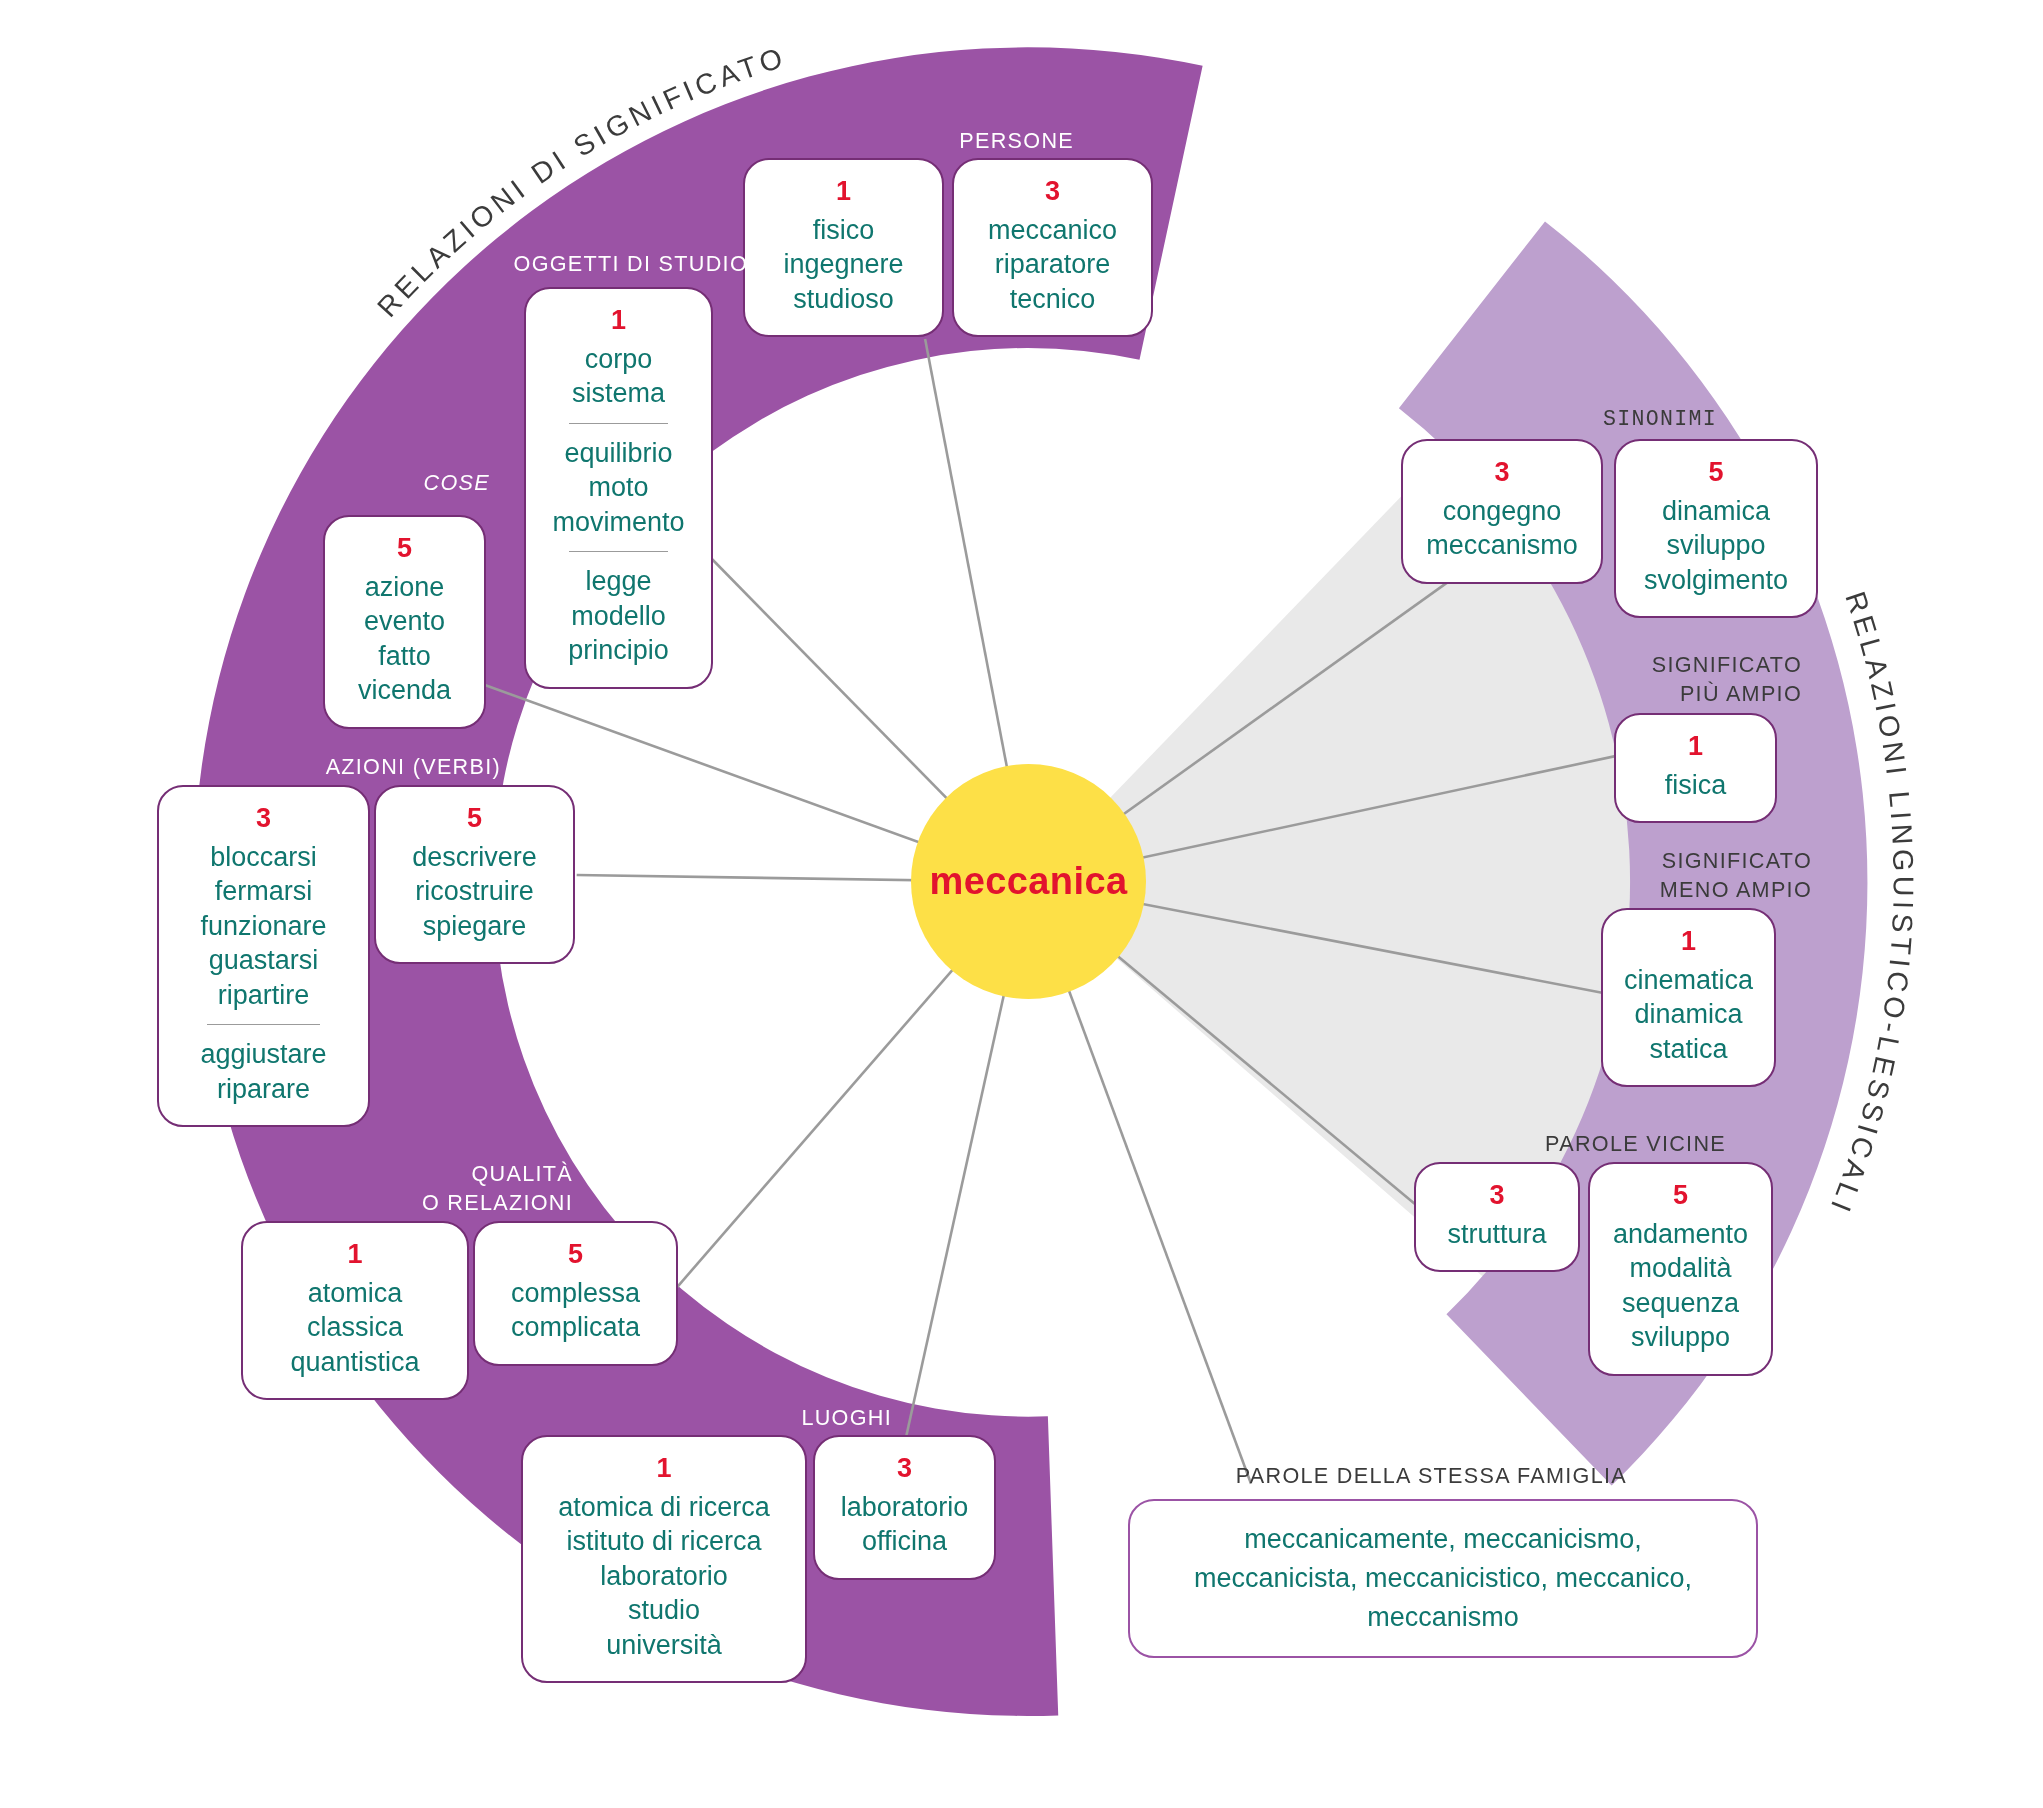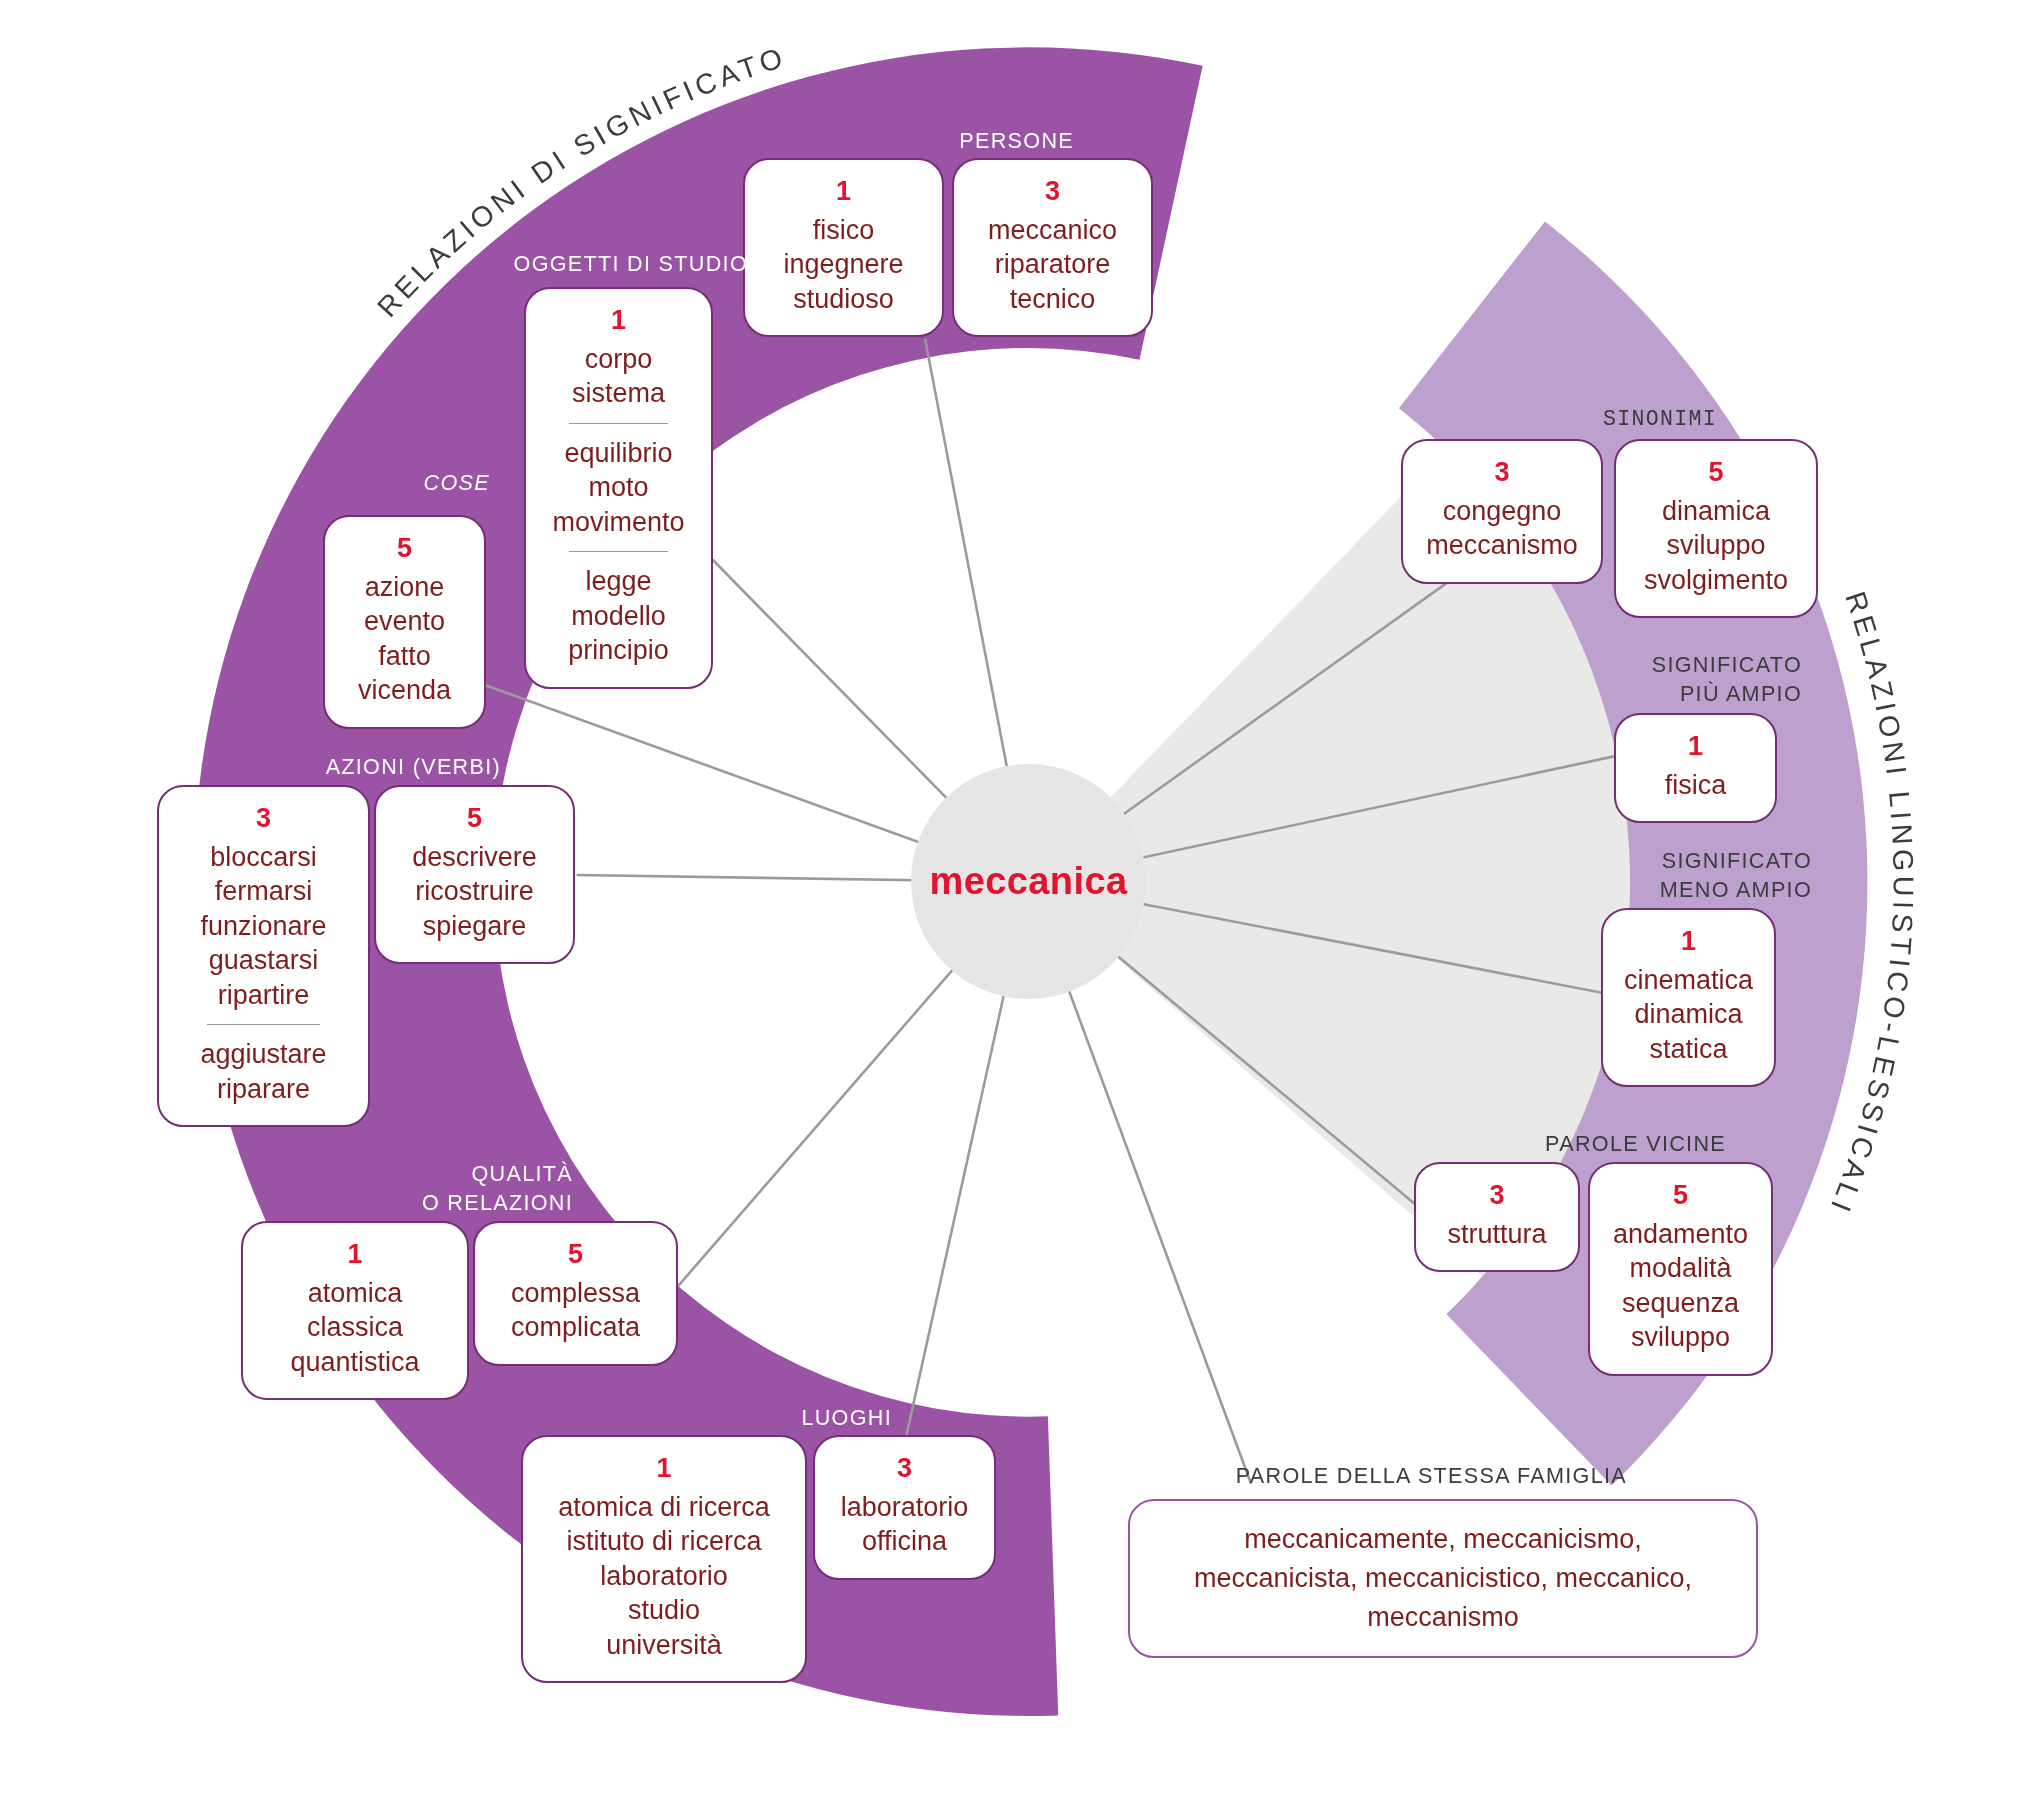--- a/index.html
+++ b/index.html
@@ -13,40 +13,40 @@
 
   .card{
     position:absolute;z-index:2;box-sizing:border-box;
     background:#ffffff;border:2.6px solid #752E75;border-radius:26px;
     text-align:center;padding:14px 7px 19px 7px;
   }
   .card .num{
     color:#E2132E;font-weight:700;font-size:27px;line-height:1.3;margin-bottom:3.5px;
   }
   .card .lines{
-    font-size:27px;line-height:1.28;white-space:pre-line;color:#7f1d1d;
+    font-size:27px;line-height:1.28;white-space:pre-line;color:#0f766e;
   }
   .card .divider{
     border-top:1.7px solid #9b9b9b;width:58%;margin:12px auto;
   }
   .card.family{
     border-color:#9B53A5;padding:19px 34px;
   }
   .card.family .lines{line-height:1.45;}
 
   .cat-label{
     position:absolute;z-index:2;text-align:right;
     font-size:21.6px;letter-spacing:1.3px;line-height:1.35;white-space:pre-line;
   }
   .cat-label.on-purple{color:#ffffff;}
   .cat-label.on-white{color:#3b3b3b;}
 
   .center-circle{
     position:absolute;z-index:3;left:911px;top:764px;width:235px;height:235px;
-    border-radius:50%;background:#e5e5e5;display:flex;align-items:center;justify-content:center;
+    border-radius:50%;background:#fde047;display:flex;align-items:center;justify-content:center;
   }
   .center-word{
     color:#E2132E;font-weight:700;font-size:38px;letter-spacing:0.4px;
   }
 </style>
 </head>
 <body>
 
 <svg class="bg" viewBox="0 0 2363 2091">
 

